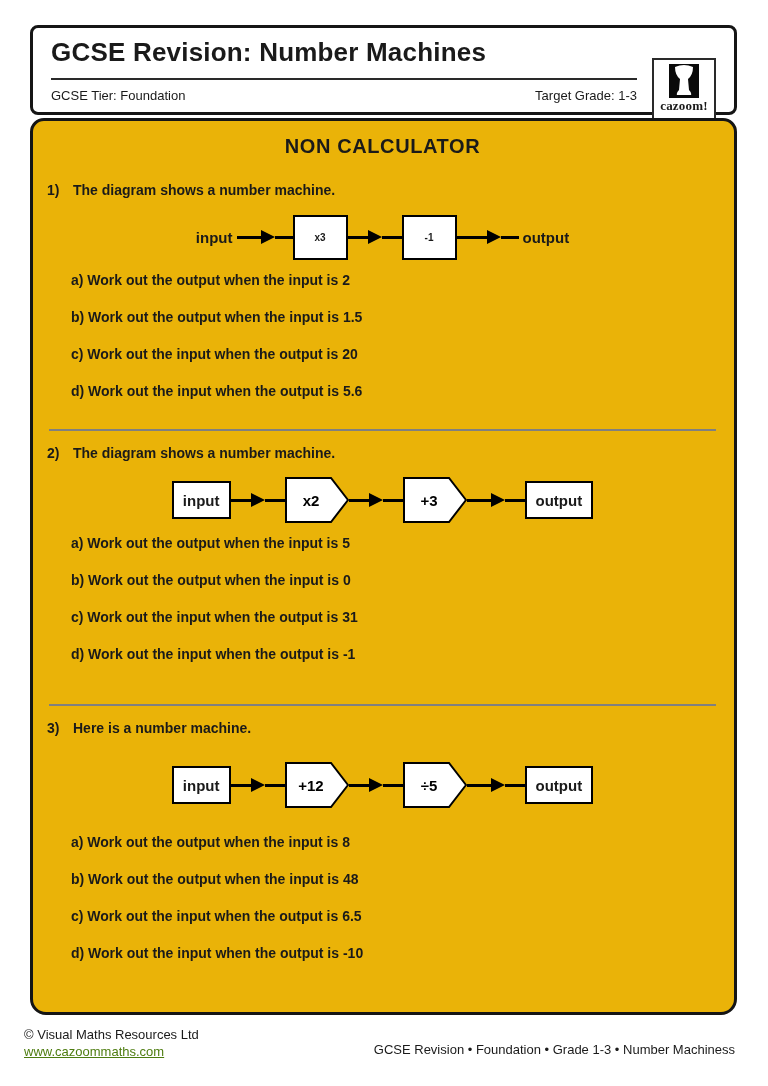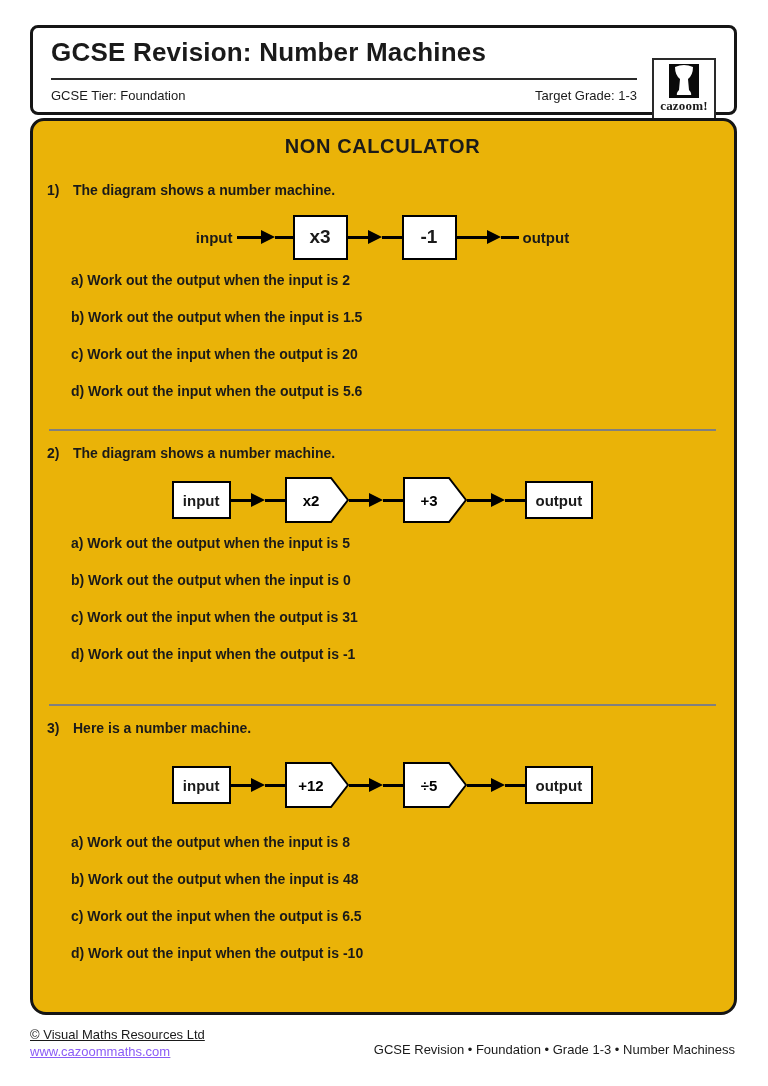--- a/index.html
+++ b/index.html
@@ -40,36 +40,36 @@
 
   .divider { height:2px; background:#808080; margin:30px 2px 0 2px; }
   .divider.d2 { margin-top:42px; }
 
   
   .machine-row { display:flex; align-items:center; justify-content:center; margin-top:16px; height:46px; }
   .machine-row.m26 { margin-top:26px; }
   .m-label { font-size:15px; font-weight:bold; margin:0 4px; }
   .m-box {
     width:55px; height:45px; border:2px solid #000; box-sizing:border-box; background:#fff;
-    display:flex; align-items:center; justify-content:center; font-size:19px; font-weight:bold;
+    display:flex; align-items:center; justify-content:center; font-size:10px; font-weight:bold;
   }
   .m-io {
     height:38px; border:2px solid #000; box-sizing:border-box; background:#fff;
     display:flex; align-items:center; padding:0 9px; font-size:15px; font-weight:bold;
   }
   .m-arrow { display:flex; align-items:center; }
   .seg { height:3px; background:#000; display:block; }
   .s18{width:18px}.s20{width:20px}.s24{width:24px}.s30{width:30px}
   .tri { width:0; height:0; border-top:7px solid transparent; border-bottom:7px solid transparent; border-left:14px solid #000; display:block; }
   .m-pent { display:block; }
   .m-pent text { font-family:"Liberation Sans", sans-serif; font-weight:bold; font-size:15px; }
 
   
-  .footer-left { position:absolute; left:30px; top:1026px; font-size:13px; line-height:17px;text-decoration:underline; }
-  .footer-link { color:#8b5cf6; text-decoration:underline; cursor:pointer; }
+  .footer-left { position:absolute; left:24px; top:1026px; font-size:13px; line-height:17px; }
+  .footer-link { color:#4d7c0f; text-decoration:underline; cursor:pointer; }
   .footer-meta { position:absolute; right:33px; top:1042px; font-size:13px; }
 </style>
 </head>
 <body>
 
 <div class="header-box">
   <div class="hdr-title">GCSE Revision: Number Machines</div>
   <div class="hdr-underline"></div>
   <div class="hdr-meta">
     <span>GCSE Tier: Foundation</span>

